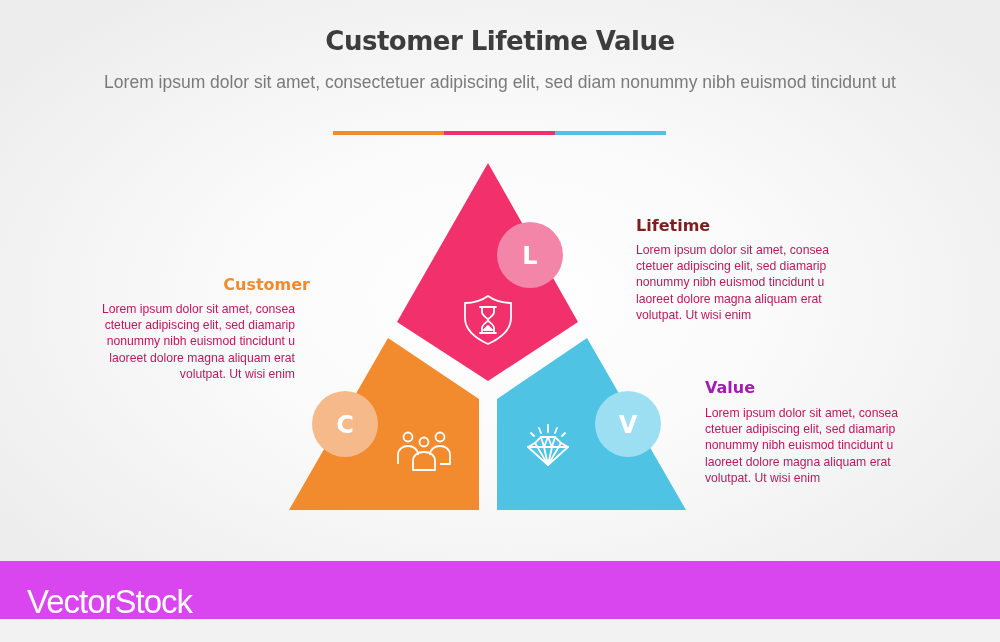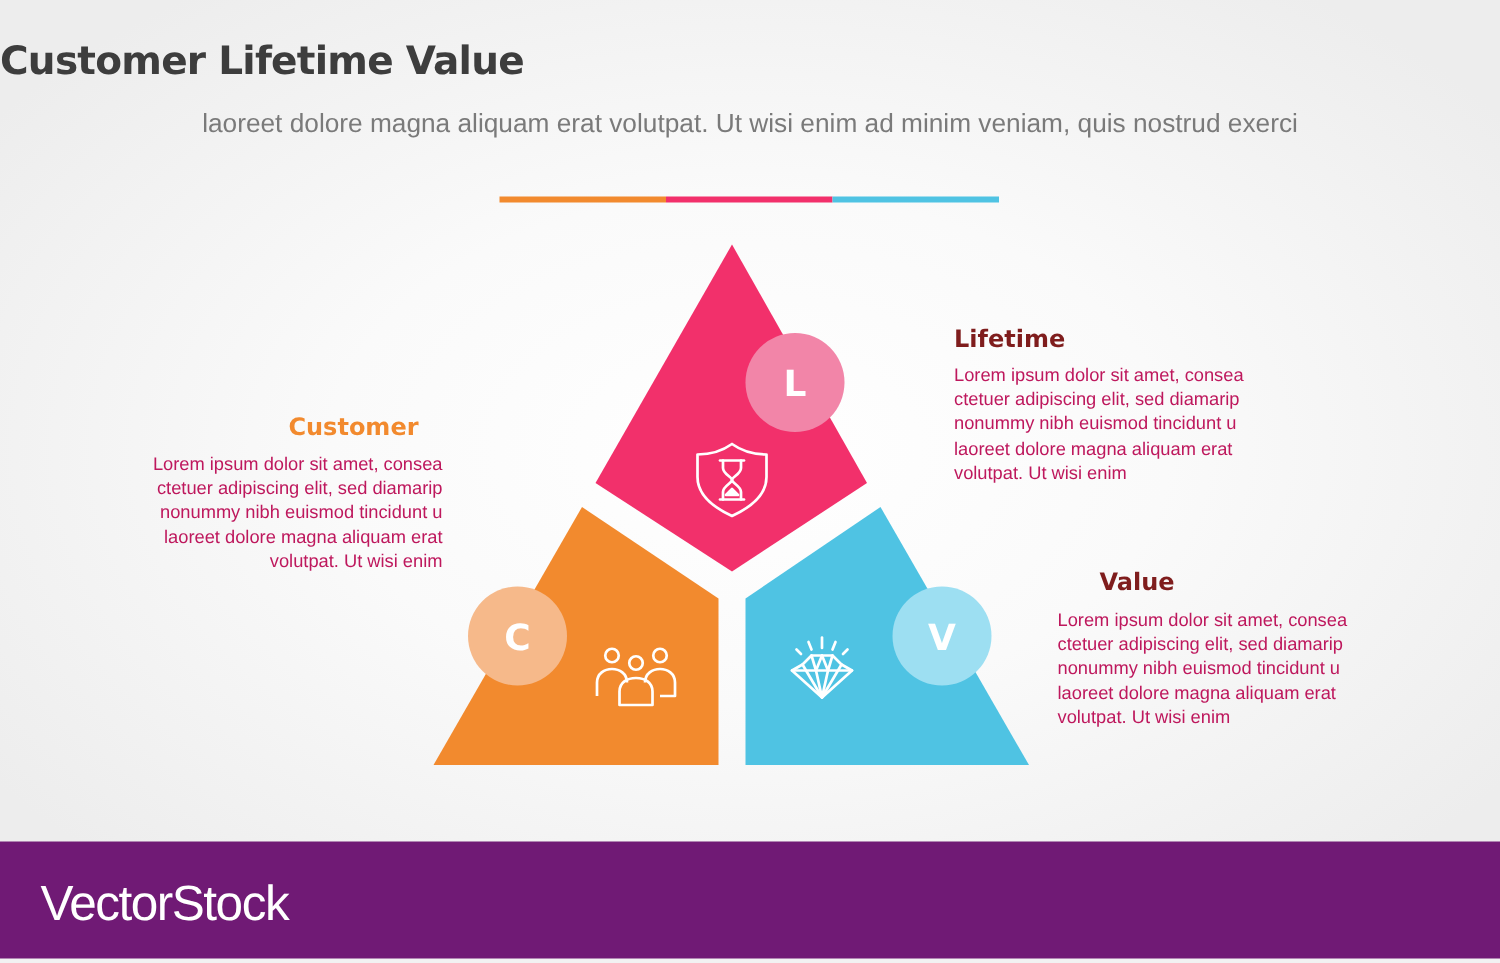--- a/index.html
+++ b/index.html
@@ -6,55 +6,55 @@
   body {
     width:1000px; height:642px; position:relative; overflow:hidden;
     font-family:"Liberation Sans", sans-serif;
     background:#f2f2f2;
   }
   .canvas {
     position:absolute; left:0; top:0; width:1000px; height:561px;
     background: radial-gradient(ellipse 620px 380px at 500px 300px, #ffffff 0%, #fafafa 45%, #ededed 100%);
   }
   .title {
-    position:absolute; left:0; top:26px; width:1000px; 
+    position:absolute; left:0; top:26px; width:1000px; text-align:center;
     font-family:"DejaVu Sans", sans-serif; font-weight:bold; font-size:26px;
     color:#3d3d3d; letter-spacing:-0.5px;
   }
   .subtitle {
     position:absolute; left:60px; top:72px; width:880px; text-align:center;
     font-size:17.5px; line-height:21px; color:#7a7a7a;
   }
   .divider { position:absolute; top:131px; height:4px; width:111px; }
   .section-title {
     position:absolute; font-family:"DejaVu Sans", sans-serif; font-weight:bold; font-size:16px;
   }
   .section-body {
     position:absolute; width:235px; font-size:12.2px; line-height:16.2px; color:#be185d;
   }
   svg.diagram { position:absolute; left:0; top:0; }
   .badge-letter { font-family:"DejaVu Sans", sans-serif; font-weight:bold; font-size:24px; fill:#ffffff; }
   .footer {
-    position:absolute; left:0; top:561px; width:1000px; height:78px; background:#701a75;
+    position:absolute; left:0; top:561px; width:1000px; height:58px; background:#d946ef;
   }
   .footer-brand {
     position:absolute; left:27px; top:22px; font-size:33px; color:#ffffff; letter-spacing:-1px;
   }
   .footer-url {
     position:absolute; right:28px; top:31px; font-size:22px; color:#ffffff; letter-spacing:-0.5px;
   }
 </style>
 </head>
 <body>
 
 <div class="canvas"></div>
 
 <div class="title">Customer Lifetime Value</div>
 <div class="subtitle">
-  <div>laoreet dolore magna aliquam erat volutpat. Ut wisi enim ad minim veniam, quis nostrud exerci</div>
+  <div>Lorem ipsum dolor sit amet, consectetuer adipiscing elit, sed diam nonummy nibh euismod tincidunt ut</div>
 </div>
 
 <div class="divider" style="left:333px;background:#f28a2e;"></div>
 <div class="divider" style="left:444px;background:#f2306b;"></div>
 <div class="divider" style="left:555px;background:#4fc3e3;"></div>
 
 <svg class="diagram" width="1000" height="561" viewBox="0 0 1000 561">
 
   <polygon points="488,163 578,322 488,381 397,322" fill="#f2306b"></polygon>
 
@@ -109,30 +109,30 @@
 
 <div class="section-title" style="left:636px;top:216px;color:#7f1d1d;">Lifetime</div>
 <div class="section-body" style="left:636px;top:242px;">
   <div>Lorem ipsum dolor sit amet, consea</div>
   <div>ctetuer adipiscing elit, sed diamarip</div>
   <div>nonummy nibh euismod tincidunt u</div>
   <div>laoreet dolore magna aliquam erat</div>
   <div>volutpat. Ut wisi enim</div>
 </div>
 
-<div class="section-title" style="left:44px;width:235px;text-align:right;top:275px;color:#f28a2e;">Customer</div>
+<div class="section-title" style="left:75px;width:235px;text-align:right;top:275px;color:#f28a2e;">Customer</div>
 <div class="section-body" style="left:60px;top:301px;text-align:right;">
   <div>Lorem ipsum dolor sit amet, consea</div>
   <div>ctetuer adipiscing elit, sed diamarip</div>
   <div>nonummy nibh euismod tincidunt u</div>
   <div>laoreet dolore magna aliquam erat</div>
   <div>volutpat. Ut wisi enim</div>
 </div>
 
-<div class="section-title" style="left:705px;top:378px;color:#7f1d1d;margin-left:28px;">Value</div>
+<div class="section-title" style="left:705px;top:378px;color:#a21caf;">Value</div>
 <div class="section-body" style="left:705px;top:405px;">
   <div>Lorem ipsum dolor sit amet, consea</div>
   <div>ctetuer adipiscing elit, sed diamarip</div>
   <div>nonummy nibh euismod tincidunt u</div>
   <div>laoreet dolore magna aliquam erat</div>
   <div>volutpat. Ut wisi enim</div>
 </div>
 
 <div class="footer">
   <div class="footer-brand">VectorStock</div>

